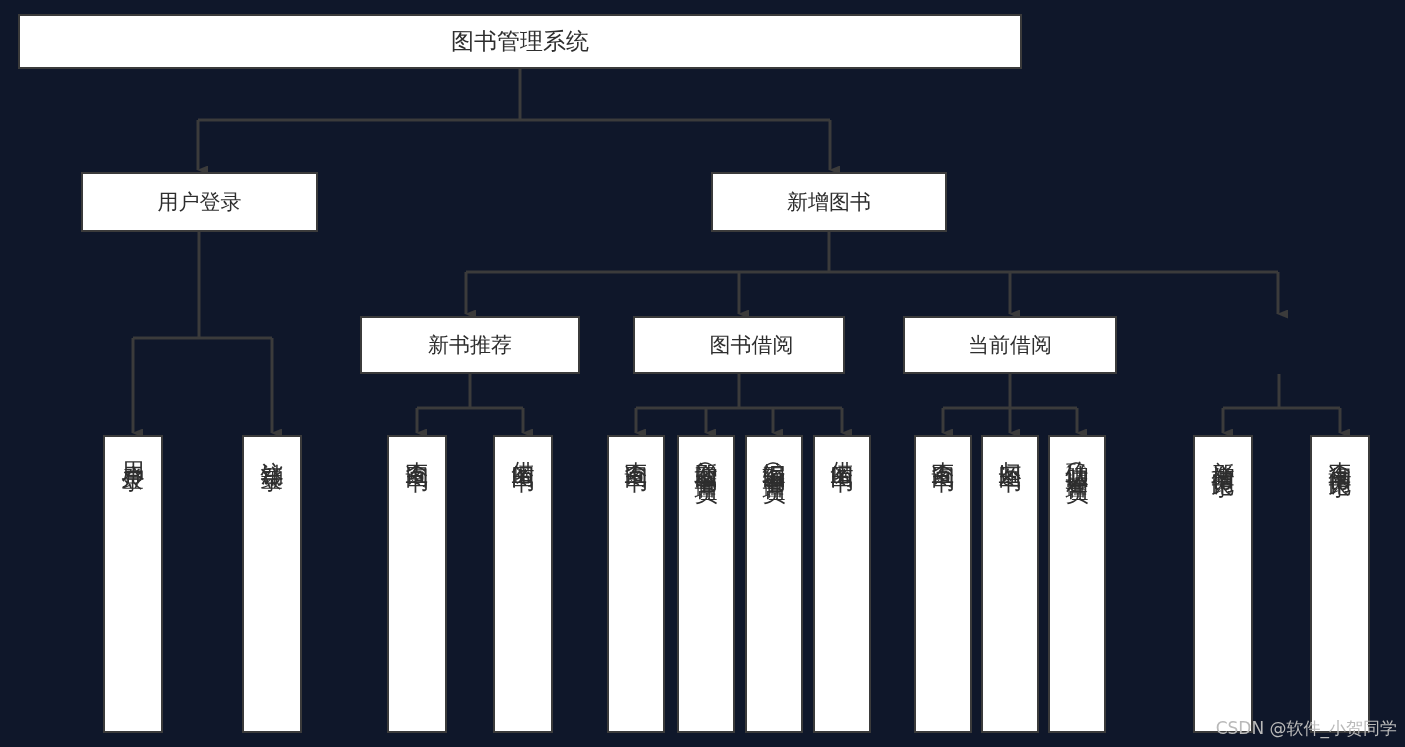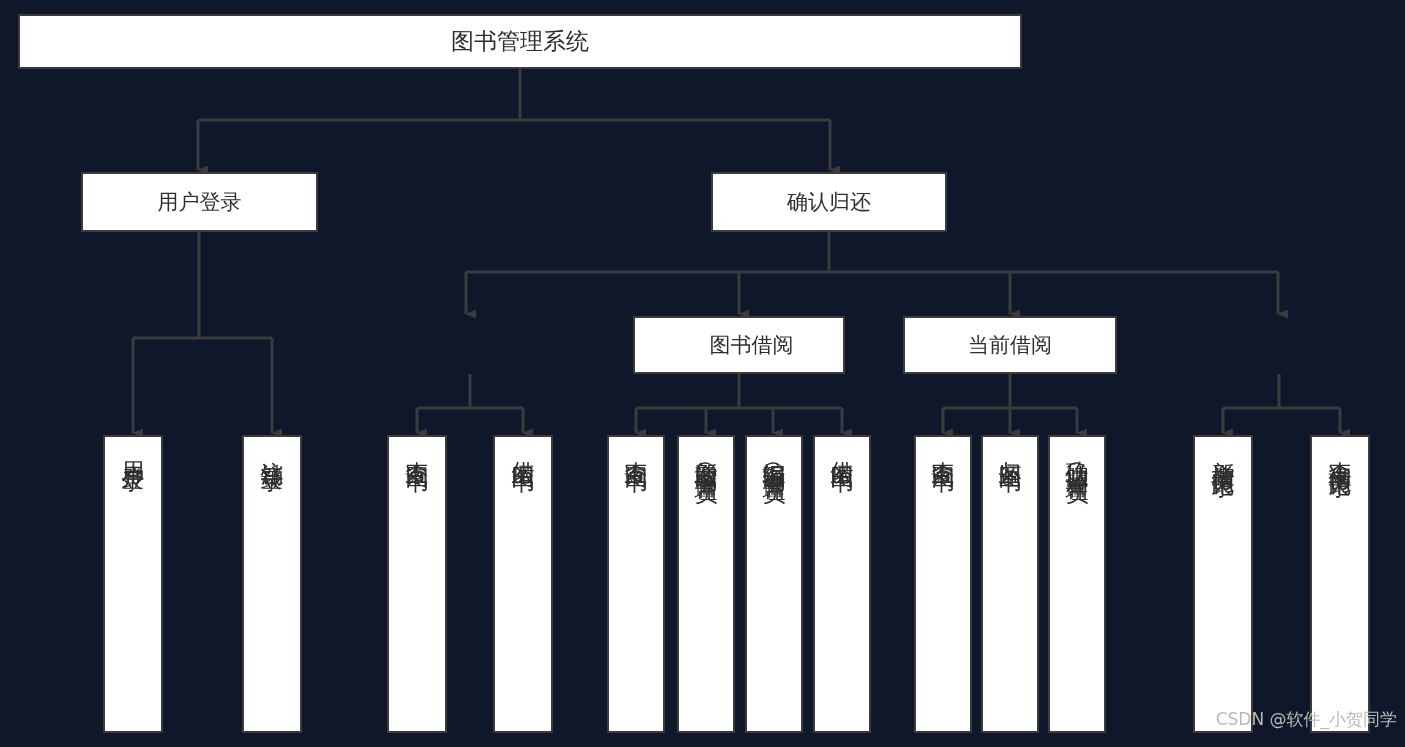--- a/index.html
+++ b/index.html
@@ -75,21 +75,21 @@
     letter-spacing: 3px;
     line-height: 1;
     white-space: nowrap;
   }
   .leaf.wide { width: 60px; }
   .leaf.narrow { width: 58px; }
 
   .watermark {
     position: absolute;
     right: 8px;
-    bottom: 16px;
+    bottom: 7px;
     font-size: 17px;
     color: #b9b9b9;
     z-index: 5;
     white-space: nowrap;
   }
 </style>
 </head>
 <body>
 
 <div id="canvas">
@@ -147,23 +147,26 @@
   </svg>
 
   <div class="node n-root">
     <span class="lbl">图书管理系统</span>
   </div>
 
   <div class="node n-l1 n-user-login">
     <span class="lbl">用户登录</span>
   </div>
   <div class="node n-l1 n-book-manage">
-    <span class="lbl">确认归还</span>
-  </div>
-
+    <span class="lbl">新增图书</span>
+  </div>
+
+  <div class="node n-l2 n-new-rec">
+    <span class="lbl">新书推荐</span>
+  </div>
   <div class="node n-l2 n-borrow">
     <span class="lbl">图书借阅</span>
   </div>
   <div class="node n-l2 n-current">
     <span class="lbl">当前借阅</span>
   </div>
 
   <div class="node leaf wide" style="left:103px;">
     <span class="lbl">用户登录</span>
   </div>

